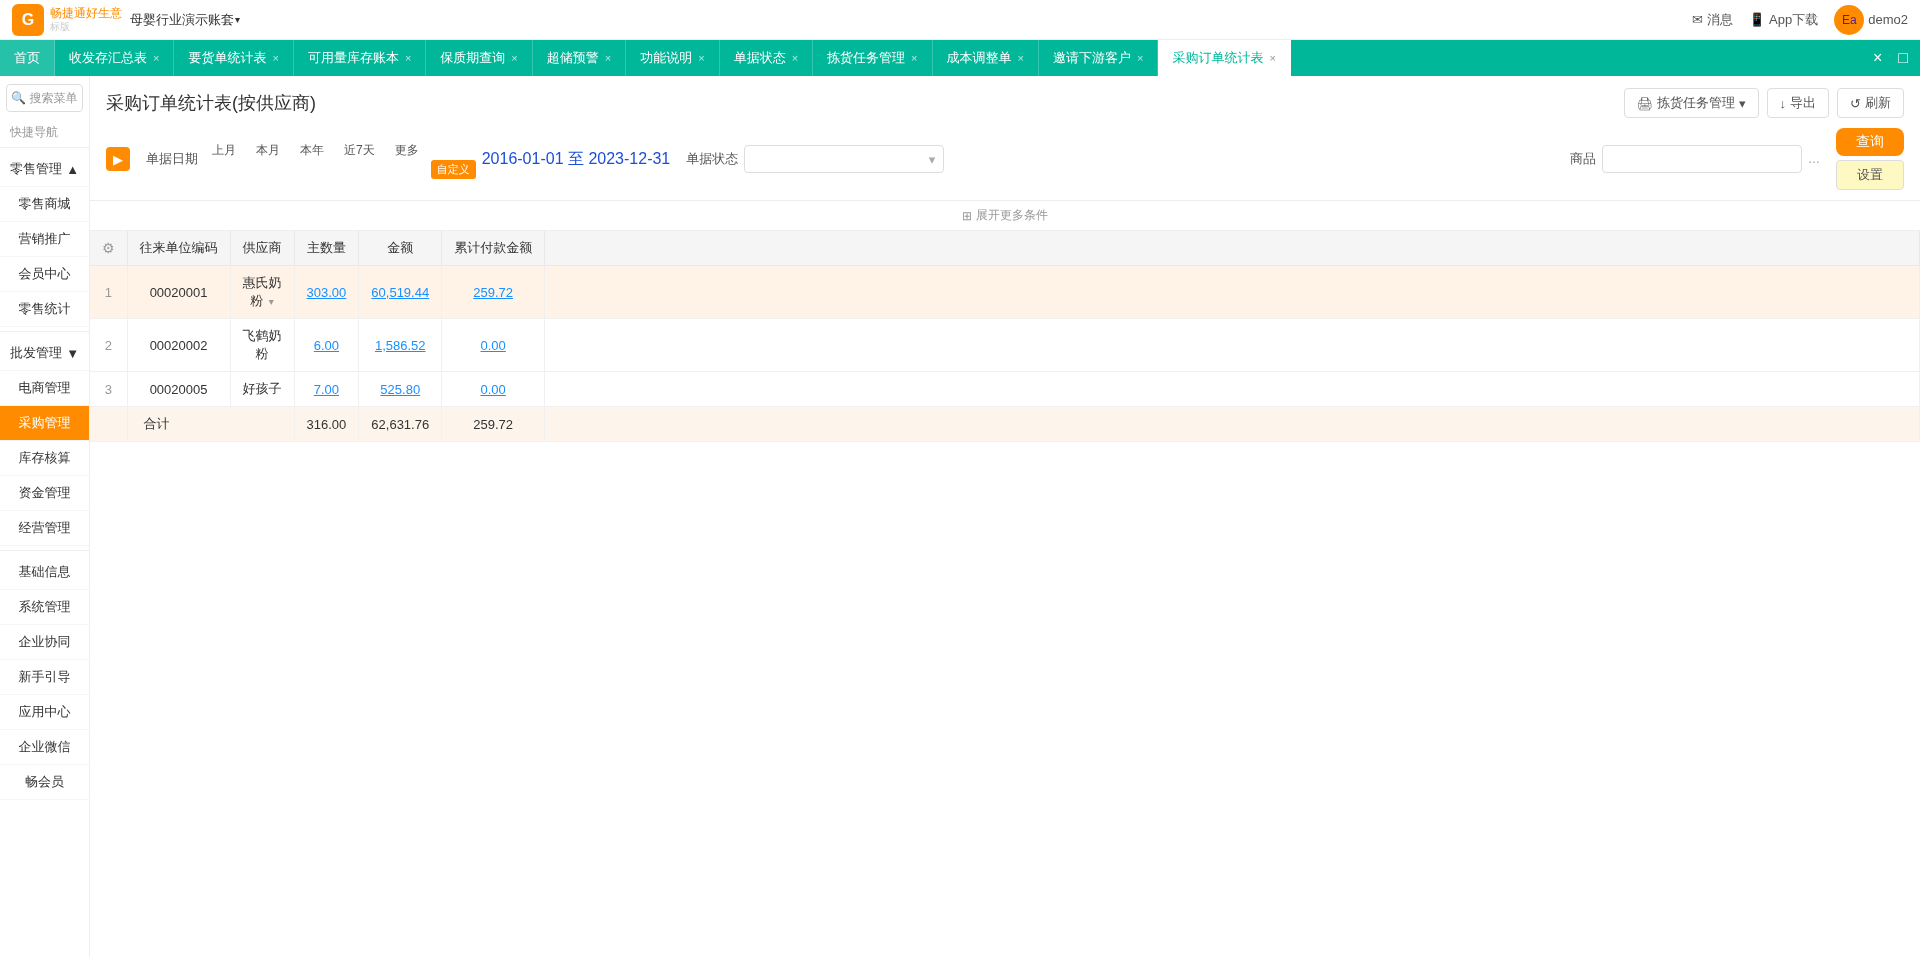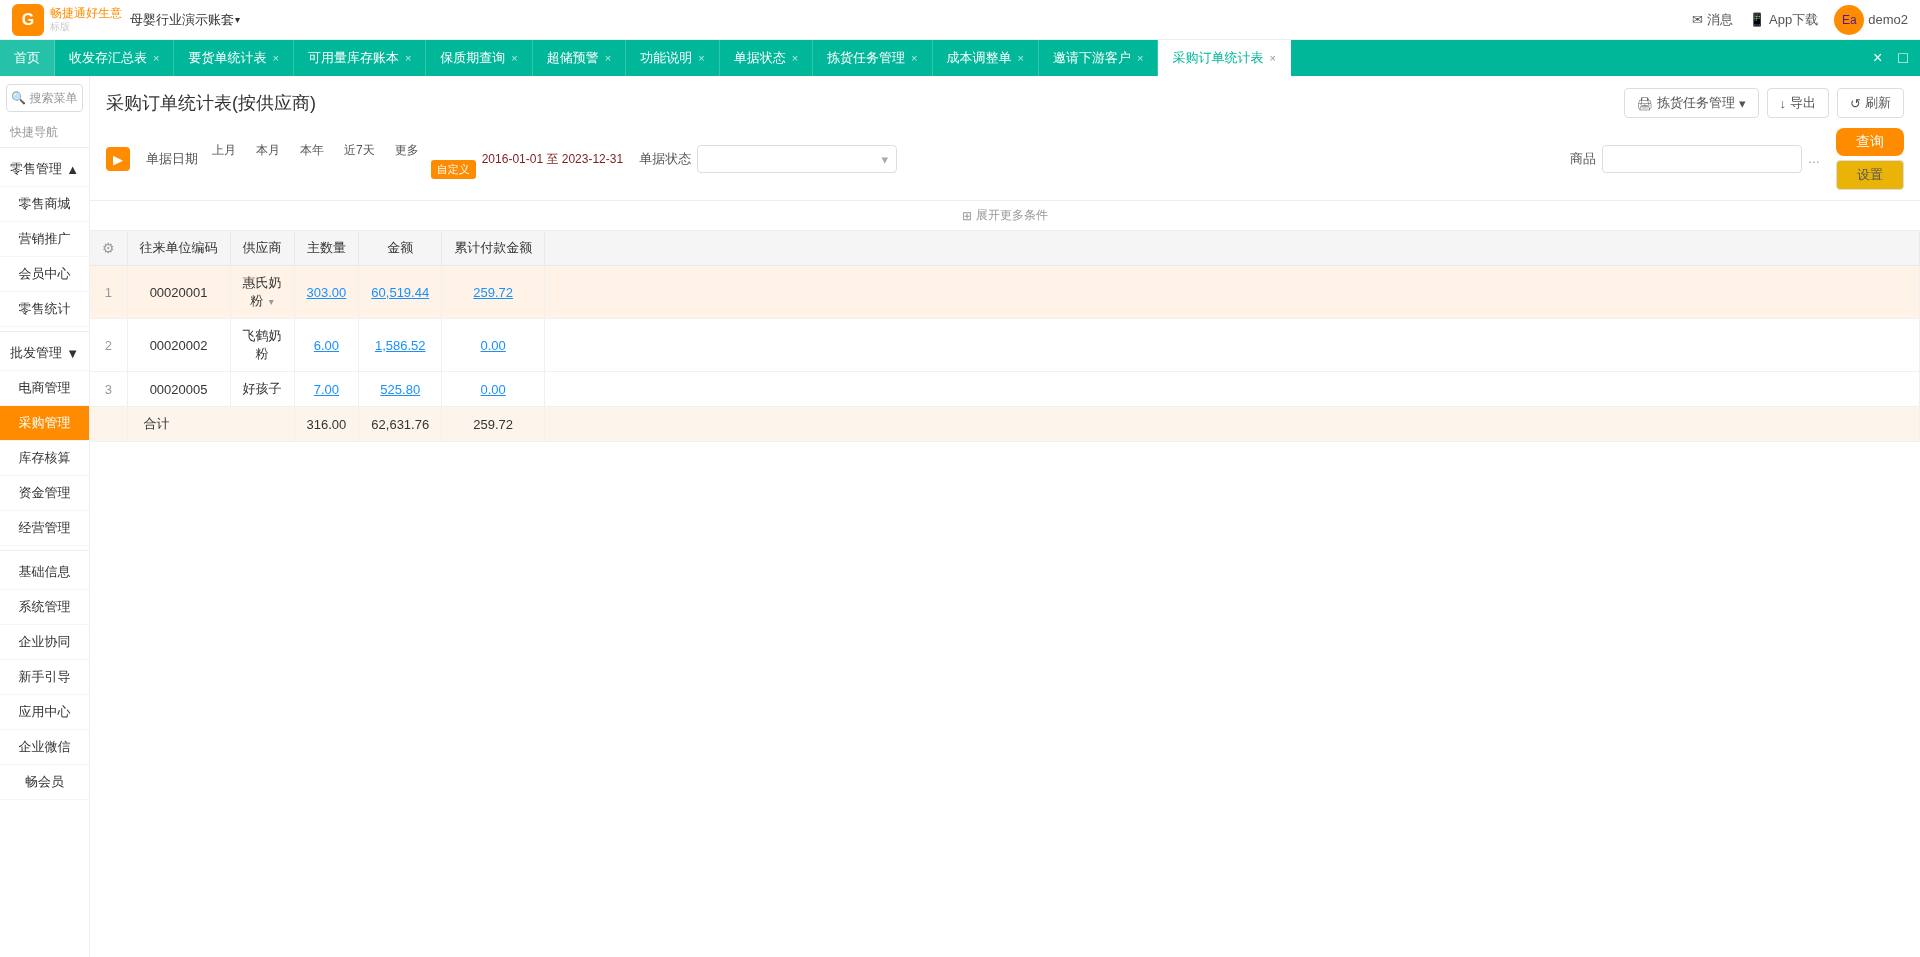--- a/index.html
+++ b/index.html
@@ -51,28 +51,28 @@
     .refresh-btn { display: flex; align-items: center; gap: 4px; padding: 5px 12px; border: 1px solid #ddd; border-radius: 4px; background: #fff; color: #555; font-size: 13px; cursor: pointer; }
 
     
     .filter-bar { background: #fff; padding: 10px 16px; display: flex; align-items: center; gap: 16px; flex-wrap: wrap; border-bottom: 1px solid #eee; }
     .filter-toggle { width: 24px; height: 24px; background: #ff8c00; border-radius: 4px; display: flex; align-items: center; justify-content: center; color: #fff; cursor: pointer; flex-shrink: 0; }
     .filter-group { display: flex; align-items: center; gap: 6px; }
     .filter-label { font-size: 13px; color: #555; white-space: nowrap; }
     .date-quick-btns { display: flex; gap: 4px; }
     .date-quick-btn { padding: 2px 8px; font-size: 12px; color: #555; cursor: pointer; border-radius: 3px; }
     .date-custom-badge { padding: 2px 6px; background: #ff8c00; color: #fff; font-size: 11px; border-radius: 3px; cursor: pointer; margin-top: 20px; }
-    .date-range-text { font-size: 12px; color: #7f1d1d; }
+    .date-range-text { font-size: 16px; color: #1d4ed8; }
     .filter-status-group { display: flex; align-items: center; gap: 6px; flex: 1; }
     .status-select { height: 28px; border: 1px solid #ddd; border-radius: 4px; padding: 0 8px; font-size: 13px; color: #555; min-width: 200px; cursor: pointer; display: flex; align-items: center; justify-content: space-between; background: #fff; }
     .goods-group { display: flex; align-items: center; gap: 6px; }
     .goods-input { height: 28px; border: 1px solid #ddd; border-radius: 4px; padding: 0 8px; font-size: 13px; color: #999; width: 200px; }
     .more-btn { color: #999; font-size: 12px; cursor: pointer; }
     .query-btn { padding: 5px 20px; background: #ff8c00; color: #fff; border: none; border-radius: 8px; font-size: 14px; cursor: pointer; }
-    .setting-btn { padding: 5px 12px; border: 1px solid #ddd; border-radius: 4px; background: #eab308; color: #555; font-size: 13px; cursor: pointer; }
+    .setting-btn { padding: 5px 12px; border: 1px solid #ddd; border-radius: 4px; background: #fef9c3; color: #555; font-size: 13px; cursor: pointer; }
 
     .expand-more { text-align: center; padding: 6px; background: #fff; border-bottom: 1px solid #eee; }
     .expand-more-btn { color: #999; font-size: 12px; cursor: pointer; display: inline-flex; align-items: center; gap: 4px; }
 
     
     .table-container { flex: 1; overflow: auto; background: #fff; margin: 0; }
     table { width: 100%; border-collapse: collapse; }
     thead tr { background: #f5f5f5; }
     th { padding: 8px 12px; text-align: center; font-size: 13px; color: #333; font-weight: 500; border-bottom: 1px solid #e8e8e8; border-right: 1px solid #e8e8e8; white-space: nowrap; }
     td { padding: 8px 12px; text-align: center; font-size: 13px; color: #333; border-bottom: 1px solid #f0f0f0; border-right: 1px solid #f0f0f0; }

